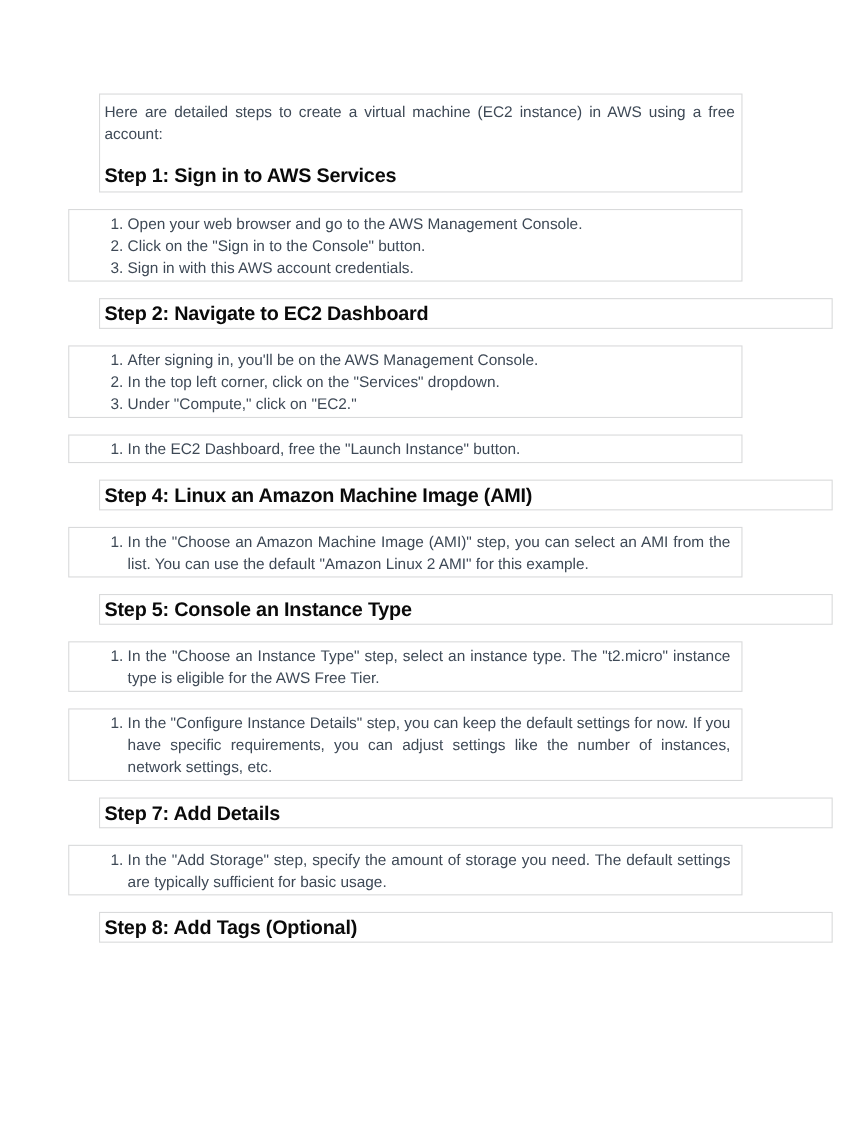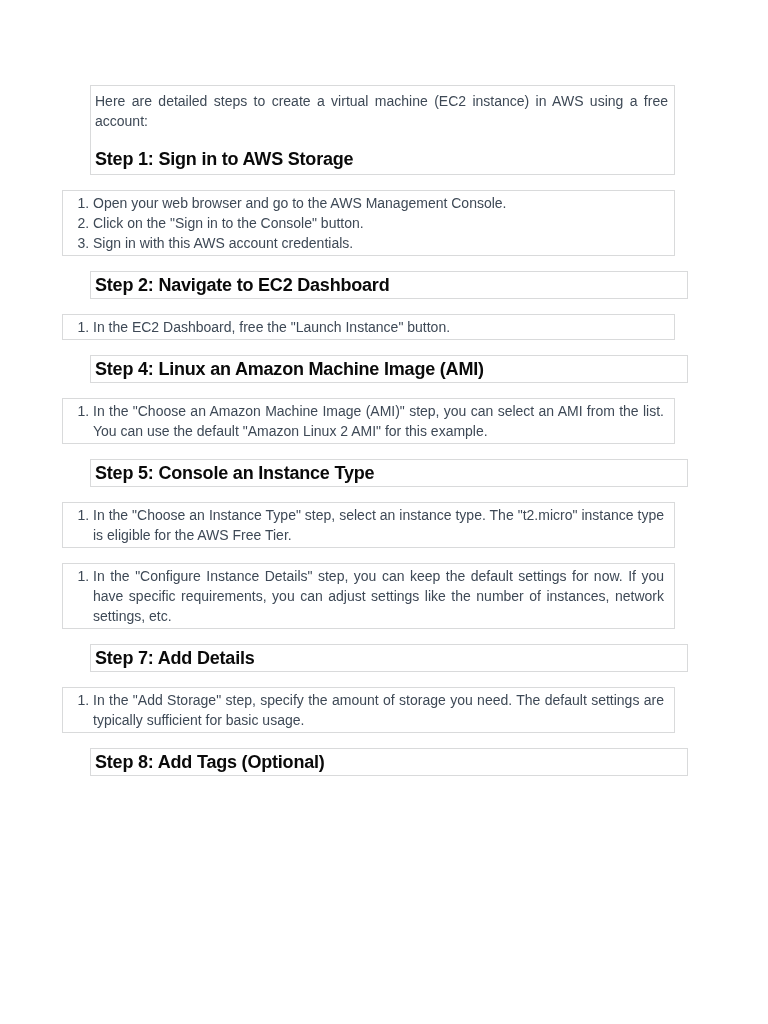--- a/index.html
+++ b/index.html
@@ -22,21 +22,21 @@
     background: #ffffff;
     margin-bottom: 15px;
   }
   .intro-box {
     margin-left: 90px;
     width: 585px;
     padding: 5px 6px 3px 4px;
   }
   .heading-box {
     margin-left: 90px;
-    width: 598px;
+    width: 667px;
     padding: 1px 4px;
   }
   .list-box {
     margin-left: 62px;
     width: 613px;
     padding: 2px 8px 2px 0;
   }
   .body-text {
     color: #3e4956;
     font-size: 14px;
@@ -54,42 +54,50 @@
   ol.step-list {
     margin: 0;
     padding-left: 30px;
     color: #3e4956;
     font-size: 14px;
     line-height: 20px;
   }
   ol.step-list li {
     text-align: justify;
     padding-right: 2px;
+    margin-left: 23px;
   }
 </style>
 </head>
 <body>
 
 <div class="page">
 
   <div class="box intro-box">
     <p class="body-text">Here are detailed steps to create a virtual machine (EC2 instance) in AWS using a free account:</p>
-    <h2 class="step-heading">Step 1: Sign in to AWS Storage</h2>
+    <h2 class="step-heading">Step 1: Sign in to AWS Services</h2>
   </div>
 
   <div class="box list-box">
     <ol class="step-list">
       <li>Open your web browser and go to the AWS Management Console.</li>
       <li>Click on the "Sign in to the Console" button.</li>
       <li>Sign in with this AWS account credentials.</li>
     </ol>
   </div>
 
   <div class="box heading-box">
     <h2 class="step-heading">Step 2: Navigate to EC2 Dashboard</h2>
+  </div>
+  <div class="box list-box">
+    <ol class="step-list">
+      <li>After signing in, you'll be on the AWS Management Console.</li>
+      <li>In the top left corner, click on the "Services" dropdown.</li>
+      <li>Under "Compute," click on "EC2."</li>
+    </ol>
   </div>
 
   <div class="box list-box">
     <ol class="step-list">
       <li>In the EC2 Dashboard, free the "Launch Instance" button.</li>
     </ol>
   </div>
 
   <div class="box heading-box">
     <h2 class="step-heading">Step 4: Linux an Amazon Machine Image (AMI)</h2>

